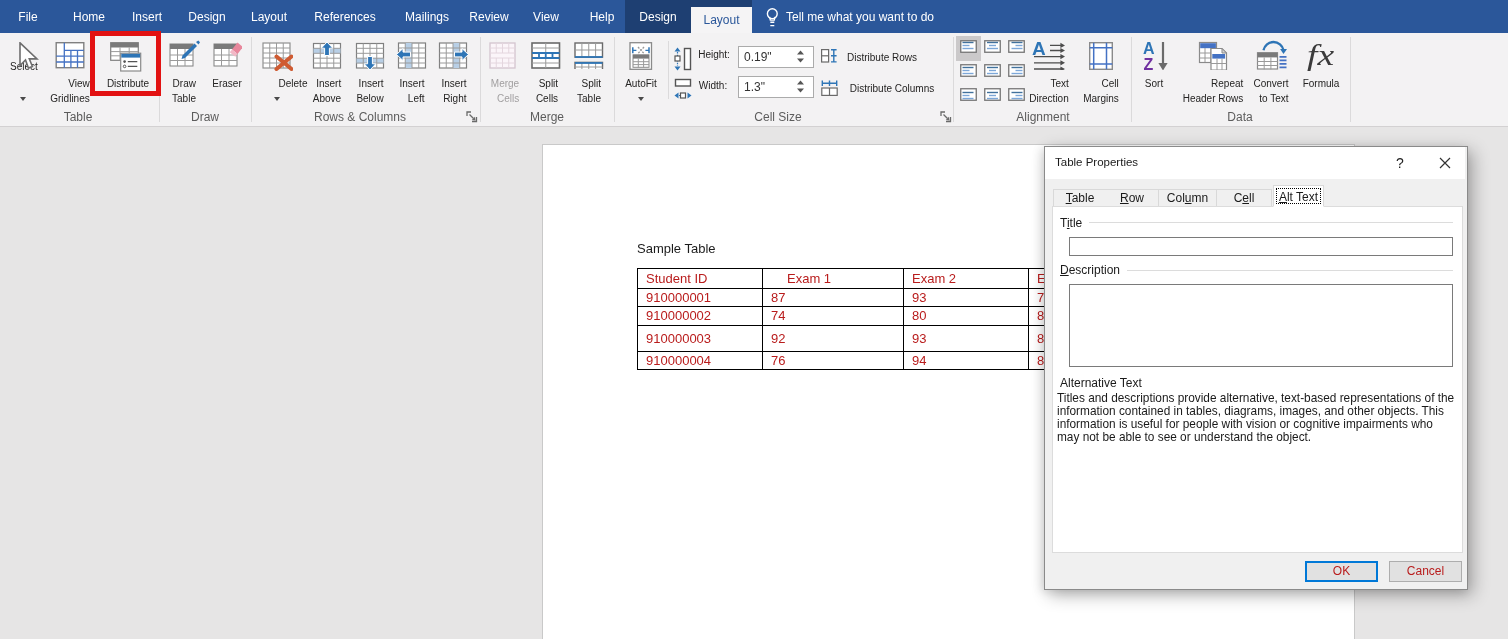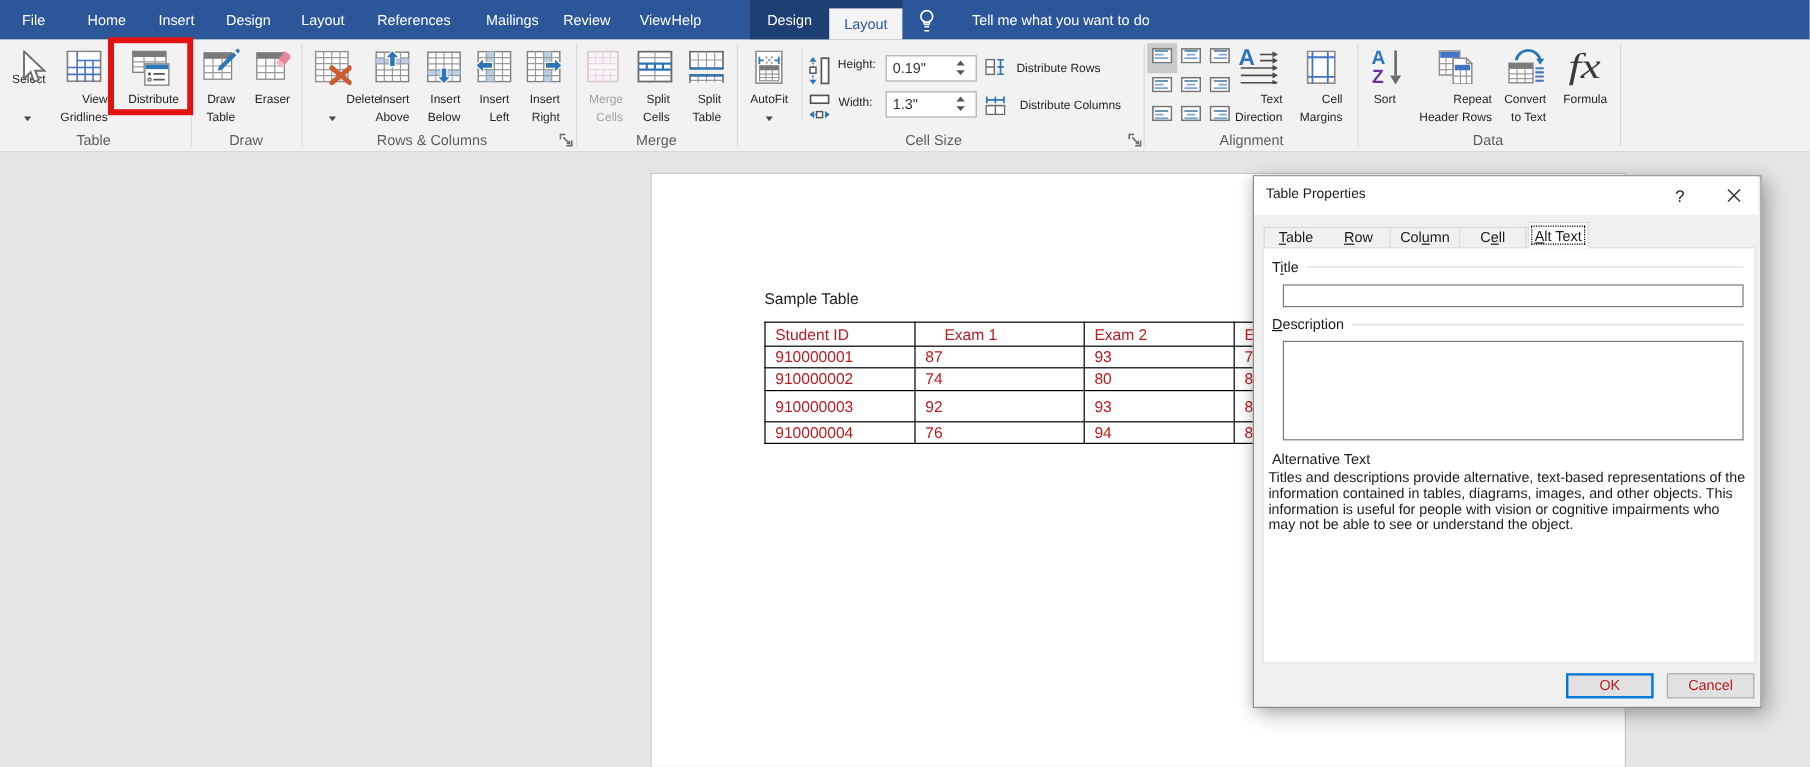--- a/index.html
+++ b/index.html
@@ -44,29 +44,29 @@
     <div id="ctxback"></div>
     <div class="tab" style="left:28px;">File</div>
     <div class="tab" style="left:89px;">Home</div>
     <div class="tab" style="left:147px;">Insert</div>
     <div class="tab" style="left:207px;">Design</div>
     <div class="tab" style="left:269px;">Layout</div>
     <div class="tab" style="left:345px;">References</div>
     <div class="tab" style="left:427px;">Mailings</div>
     <div class="tab" style="left:489px;">Review</div>
     <div class="tab" style="left:546px;">View</div>
-    <div class="tab" style="left:572px;text-align:right;">Help</div>
+    <div class="tab" style="left:602px;text-align:right;">Help</div>
     <div class="tab" style="left:658px;">Design</div>
     <div id="activetab">Layout</div>
     <svg class="icon" style="left:765px;top:7px;" width="15" height="21" viewBox="0 0 15 21">
       <circle cx="7.3" cy="6.7" r="4.9" fill="none" stroke="#fff" stroke-width="1.4"></circle>
       <path d="M4.6 9.9 L5.3 13.2 L9.3 13.2 L10 9.9" fill="none" stroke="#fff" stroke-width="1.3"></path>
       <path d="M5.3 15.2 h4 M5.3 18.6 h4" stroke="#fff" stroke-width="1.4"></path>
     </svg>
-    <div class="tab" style="left:860px;margin-left:24px;">Tell me what you want to do</div>
+    <div class="tab" style="left:860px;">Tell me what you want to do</div>
   </div>
 
   <div id="ribbon" class="st">
 
     <div class="sep" style="left:159px;"></div>
     <div class="sep" style="left:251px;"></div>
     <div class="sep" style="left:480px;"></div>
     <div class="sep" style="left:614px;"></div>
     <div class="sep" style="left:668px;top:8px;height:58px;"></div>
     <div class="sep" style="left:953px;"></div>
@@ -80,21 +80,21 @@
     <div class="glbl" style="left:778px;">Cell Size</div>
     <div class="glbl" style="left:1043px;">Alignment</div>
     <div class="glbl" style="left:1240px;">Data</div>
 
     <div class="lbl" style="left:24px;top:26px;">Select</div>
     <div class="caret" style="left:23px;top:64px;"></div>
     <div class="lbl" style="left:70px;top:43px;">View<br>Gridlines</div>
     <div class="lbl" style="left:128px;top:43px;">Distribute</div>
     <div class="lbl" style="left:184px;top:43px;">Draw<br>Table</div>
     <div class="lbl" style="left:227px;top:43px;">Eraser</div>
-    <div class="lbl" style="left:291px;top:43px;padding-left:24px;">Delete</div>
+    <div class="lbl" style="left:281px;top:43px;padding-left:24px;">Delete</div>
     <div class="caret" style="left:277px;top:64px;"></div>
     <div class="lbl" style="left:327px;top:43px;">Insert<br>Above</div>
     <div class="lbl" style="left:370px;top:43px;">Insert<br>Below</div>
     <div class="lbl" style="left:412px;top:43px;">Insert<br>Left</div>
     <div class="lbl" style="left:454px;top:43px;">Insert<br>Right</div>
     <div class="lbl dis" style="left:505px;top:43px;">Merge<br>Cells</div>
     <div class="lbl" style="left:547px;top:43px;">Split<br>Cells</div>
     <div class="lbl" style="left:589px;top:43px;">Split<br>Table</div>
     <div class="lbl" style="left:641px;top:43px;">AutoFit</div>
     <div class="caret" style="left:641px;top:64px;"></div>

